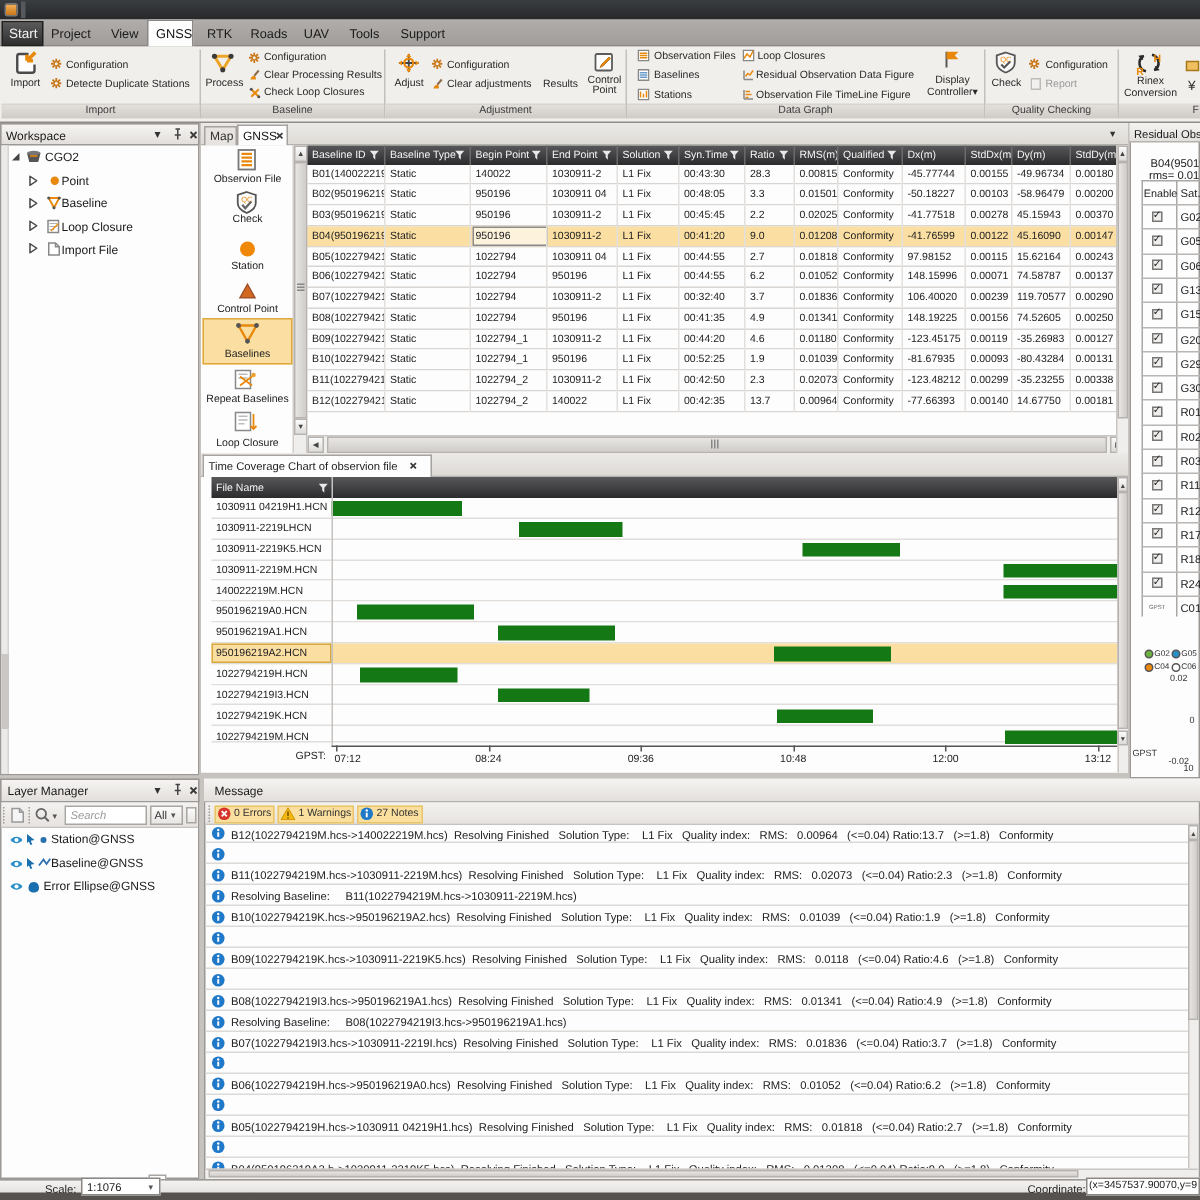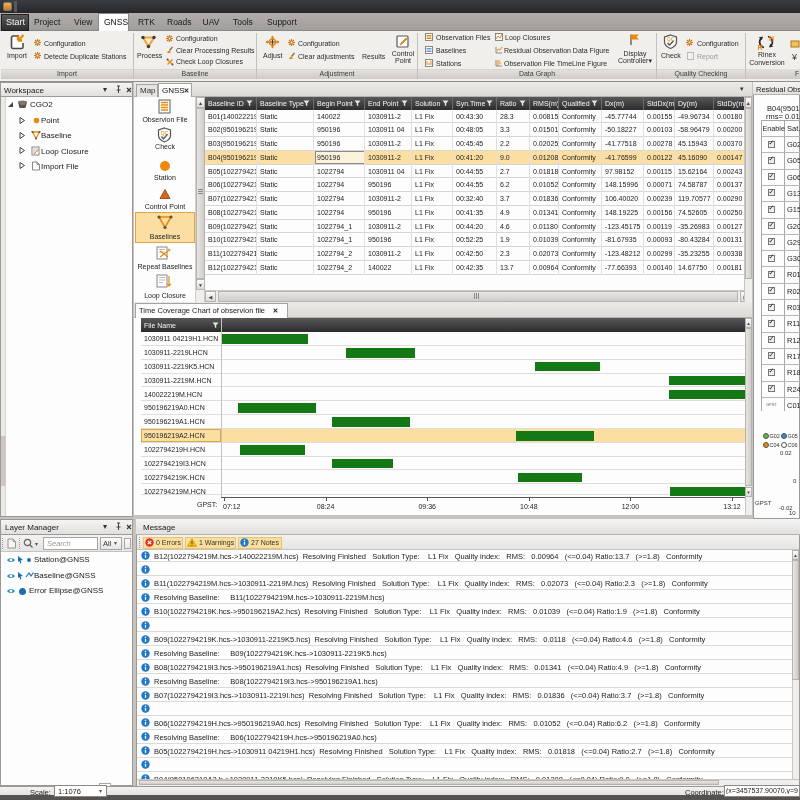--- a/index.html
+++ b/index.html
@@ -902,21 +902,20 @@
       <path d="M4.5 3.8 v3" stroke="#fff" stroke-width="1.3"></path>
       <circle cx="4.5" cy="2.3" r="0.8" fill="#fff"></circle>
     </svg>
     <div class="ab tt" style="left:154px;top:635.2px;width:638px;font-size:7.5px;color:#222;">B09(1022794219K.hcs-&gt;1030911-2219K5.hcs)&nbsp;&nbsp;Resolving Finished&nbsp;&nbsp; Solution Type:&nbsp;&nbsp;&nbsp;&nbsp;L1 Fix&nbsp;&nbsp;&nbsp;Quality index:&nbsp;&nbsp;&nbsp;RMS:&nbsp;&nbsp;&nbsp;0.0118&nbsp;&nbsp;&nbsp;(&lt;=0.04) Ratio:4.6&nbsp;&nbsp;&nbsp;(&gt;=1.8)&nbsp;&nbsp;&nbsp;Conformity</div>
     <div class="ab" style="left:137px;top:646.15px;width:655px;height:13.95px;border-bottom:1px solid #dcdad7;overflow:hidden;"></div>
     <svg class="ab" style="left:141px;top:648.65px;" width="9" height="9" viewBox="0 0 9 9">
       <circle cx="4.5" cy="4.5" r="4.2" fill="#1f78c8"></circle>
       <path d="M4.5 3.8 v3" stroke="#fff" stroke-width="1.3"></path>
       <circle cx="4.5" cy="2.3" r="0.8" fill="#fff"></circle>
     </svg>
-    <div class="ab tt" style="left:154px;top:649.15px;width:638px;font-size:7.5px;color:#222;">Resolving Baseline:&nbsp;&nbsp;&nbsp;&nbsp;&nbsp;B09(1022794219K.hcs-&gt;1030911-2219K5.hcs)</div>
     <div class="ab" style="left:137px;top:660.1px;width:655px;height:13.95px;border-bottom:1px solid #dcdad7;overflow:hidden;"></div>
     <svg class="ab" style="left:141px;top:662.6px;" width="9" height="9" viewBox="0 0 9 9">
       <circle cx="4.5" cy="4.5" r="4.2" fill="#1f78c8"></circle>
       <path d="M4.5 3.8 v3" stroke="#fff" stroke-width="1.3"></path>
       <circle cx="4.5" cy="2.3" r="0.8" fill="#fff"></circle>
     </svg>
     <div class="ab tt" style="left:154px;top:663.1px;width:638px;font-size:7.5px;color:#222;">B08(1022794219I3.hcs-&gt;950196219A1.hcs)&nbsp;&nbsp;Resolving Finished&nbsp;&nbsp; Solution Type:&nbsp;&nbsp;&nbsp;&nbsp;L1 Fix&nbsp;&nbsp;&nbsp;Quality index:&nbsp;&nbsp;&nbsp;RMS:&nbsp;&nbsp;&nbsp;0.01341&nbsp;&nbsp;&nbsp;(&lt;=0.04) Ratio:4.9&nbsp;&nbsp;&nbsp;(&gt;=1.8)&nbsp;&nbsp;&nbsp;Conformity</div>
     <div class="ab" style="left:137px;top:674.05px;width:655px;height:13.95px;border-bottom:1px solid #dcdad7;overflow:hidden;"></div>
     <svg class="ab" style="left:141px;top:676.55px;" width="9" height="9" viewBox="0 0 9 9">
       <circle cx="4.5" cy="4.5" r="4.2" fill="#1f78c8"></circle>
@@ -943,21 +942,20 @@
       <path d="M4.5 3.8 v3" stroke="#fff" stroke-width="1.3"></path>
       <circle cx="4.5" cy="2.3" r="0.8" fill="#fff"></circle>
     </svg>
     <div class="ab tt" style="left:154px;top:718.9px;width:638px;font-size:7.5px;color:#222;">B06(1022794219H.hcs-&gt;950196219A0.hcs)&nbsp;&nbsp;Resolving Finished&nbsp;&nbsp; Solution Type:&nbsp;&nbsp;&nbsp;&nbsp;L1 Fix&nbsp;&nbsp;&nbsp;Quality index:&nbsp;&nbsp;&nbsp;RMS:&nbsp;&nbsp;&nbsp;0.01052&nbsp;&nbsp;&nbsp;(&lt;=0.04) Ratio:6.2&nbsp;&nbsp;&nbsp;(&gt;=1.8)&nbsp;&nbsp;&nbsp;Conformity</div>
     <div class="ab" style="left:137px;top:729.85px;width:655px;height:13.95px;border-bottom:1px solid #dcdad7;overflow:hidden;"></div>
     <svg class="ab" style="left:141px;top:732.35px;" width="9" height="9" viewBox="0 0 9 9">
       <circle cx="4.5" cy="4.5" r="4.2" fill="#1f78c8"></circle>
       <path d="M4.5 3.8 v3" stroke="#fff" stroke-width="1.3"></path>
       <circle cx="4.5" cy="2.3" r="0.8" fill="#fff"></circle>
     </svg>
-    <div class="ab tt" style="left:154px;top:732.85px;width:638px;font-size:7.5px;color:#222;">Resolving Baseline:&nbsp;&nbsp;&nbsp;&nbsp;&nbsp;B06(1022794219H.hcs-&gt;950196219A0.hcs)</div>
     <div class="ab" style="left:137px;top:743.8px;width:655px;height:13.95px;border-bottom:1px solid #dcdad7;overflow:hidden;"></div>
     <svg class="ab" style="left:141px;top:746.3px;" width="9" height="9" viewBox="0 0 9 9">
       <circle cx="4.5" cy="4.5" r="4.2" fill="#1f78c8"></circle>
       <path d="M4.5 3.8 v3" stroke="#fff" stroke-width="1.3"></path>
       <circle cx="4.5" cy="2.3" r="0.8" fill="#fff"></circle>
     </svg>
     <div class="ab tt" style="left:154px;top:746.8px;width:638px;font-size:7.5px;color:#222;">B05(1022794219H.hcs-&gt;1030911  04219H1.hcs)&nbsp;&nbsp;Resolving Finished&nbsp;&nbsp; Solution Type:&nbsp;&nbsp;&nbsp;&nbsp;L1 Fix&nbsp;&nbsp;&nbsp;Quality index:&nbsp;&nbsp;&nbsp;RMS:&nbsp;&nbsp;&nbsp;0.01818&nbsp;&nbsp;&nbsp;(&lt;=0.04) Ratio:2.7&nbsp;&nbsp;&nbsp;(&gt;=1.8)&nbsp;&nbsp;&nbsp;Conformity</div>
     <div class="ab" style="left:137px;top:757.75px;width:655px;height:13.95px;border-bottom:1px solid #dcdad7;overflow:hidden;"></div>
     <svg class="ab" style="left:141px;top:760.25px;" width="9" height="9" viewBox="0 0 9 9">
       <circle cx="4.5" cy="4.5" r="4.2" fill="#1f78c8"></circle>

